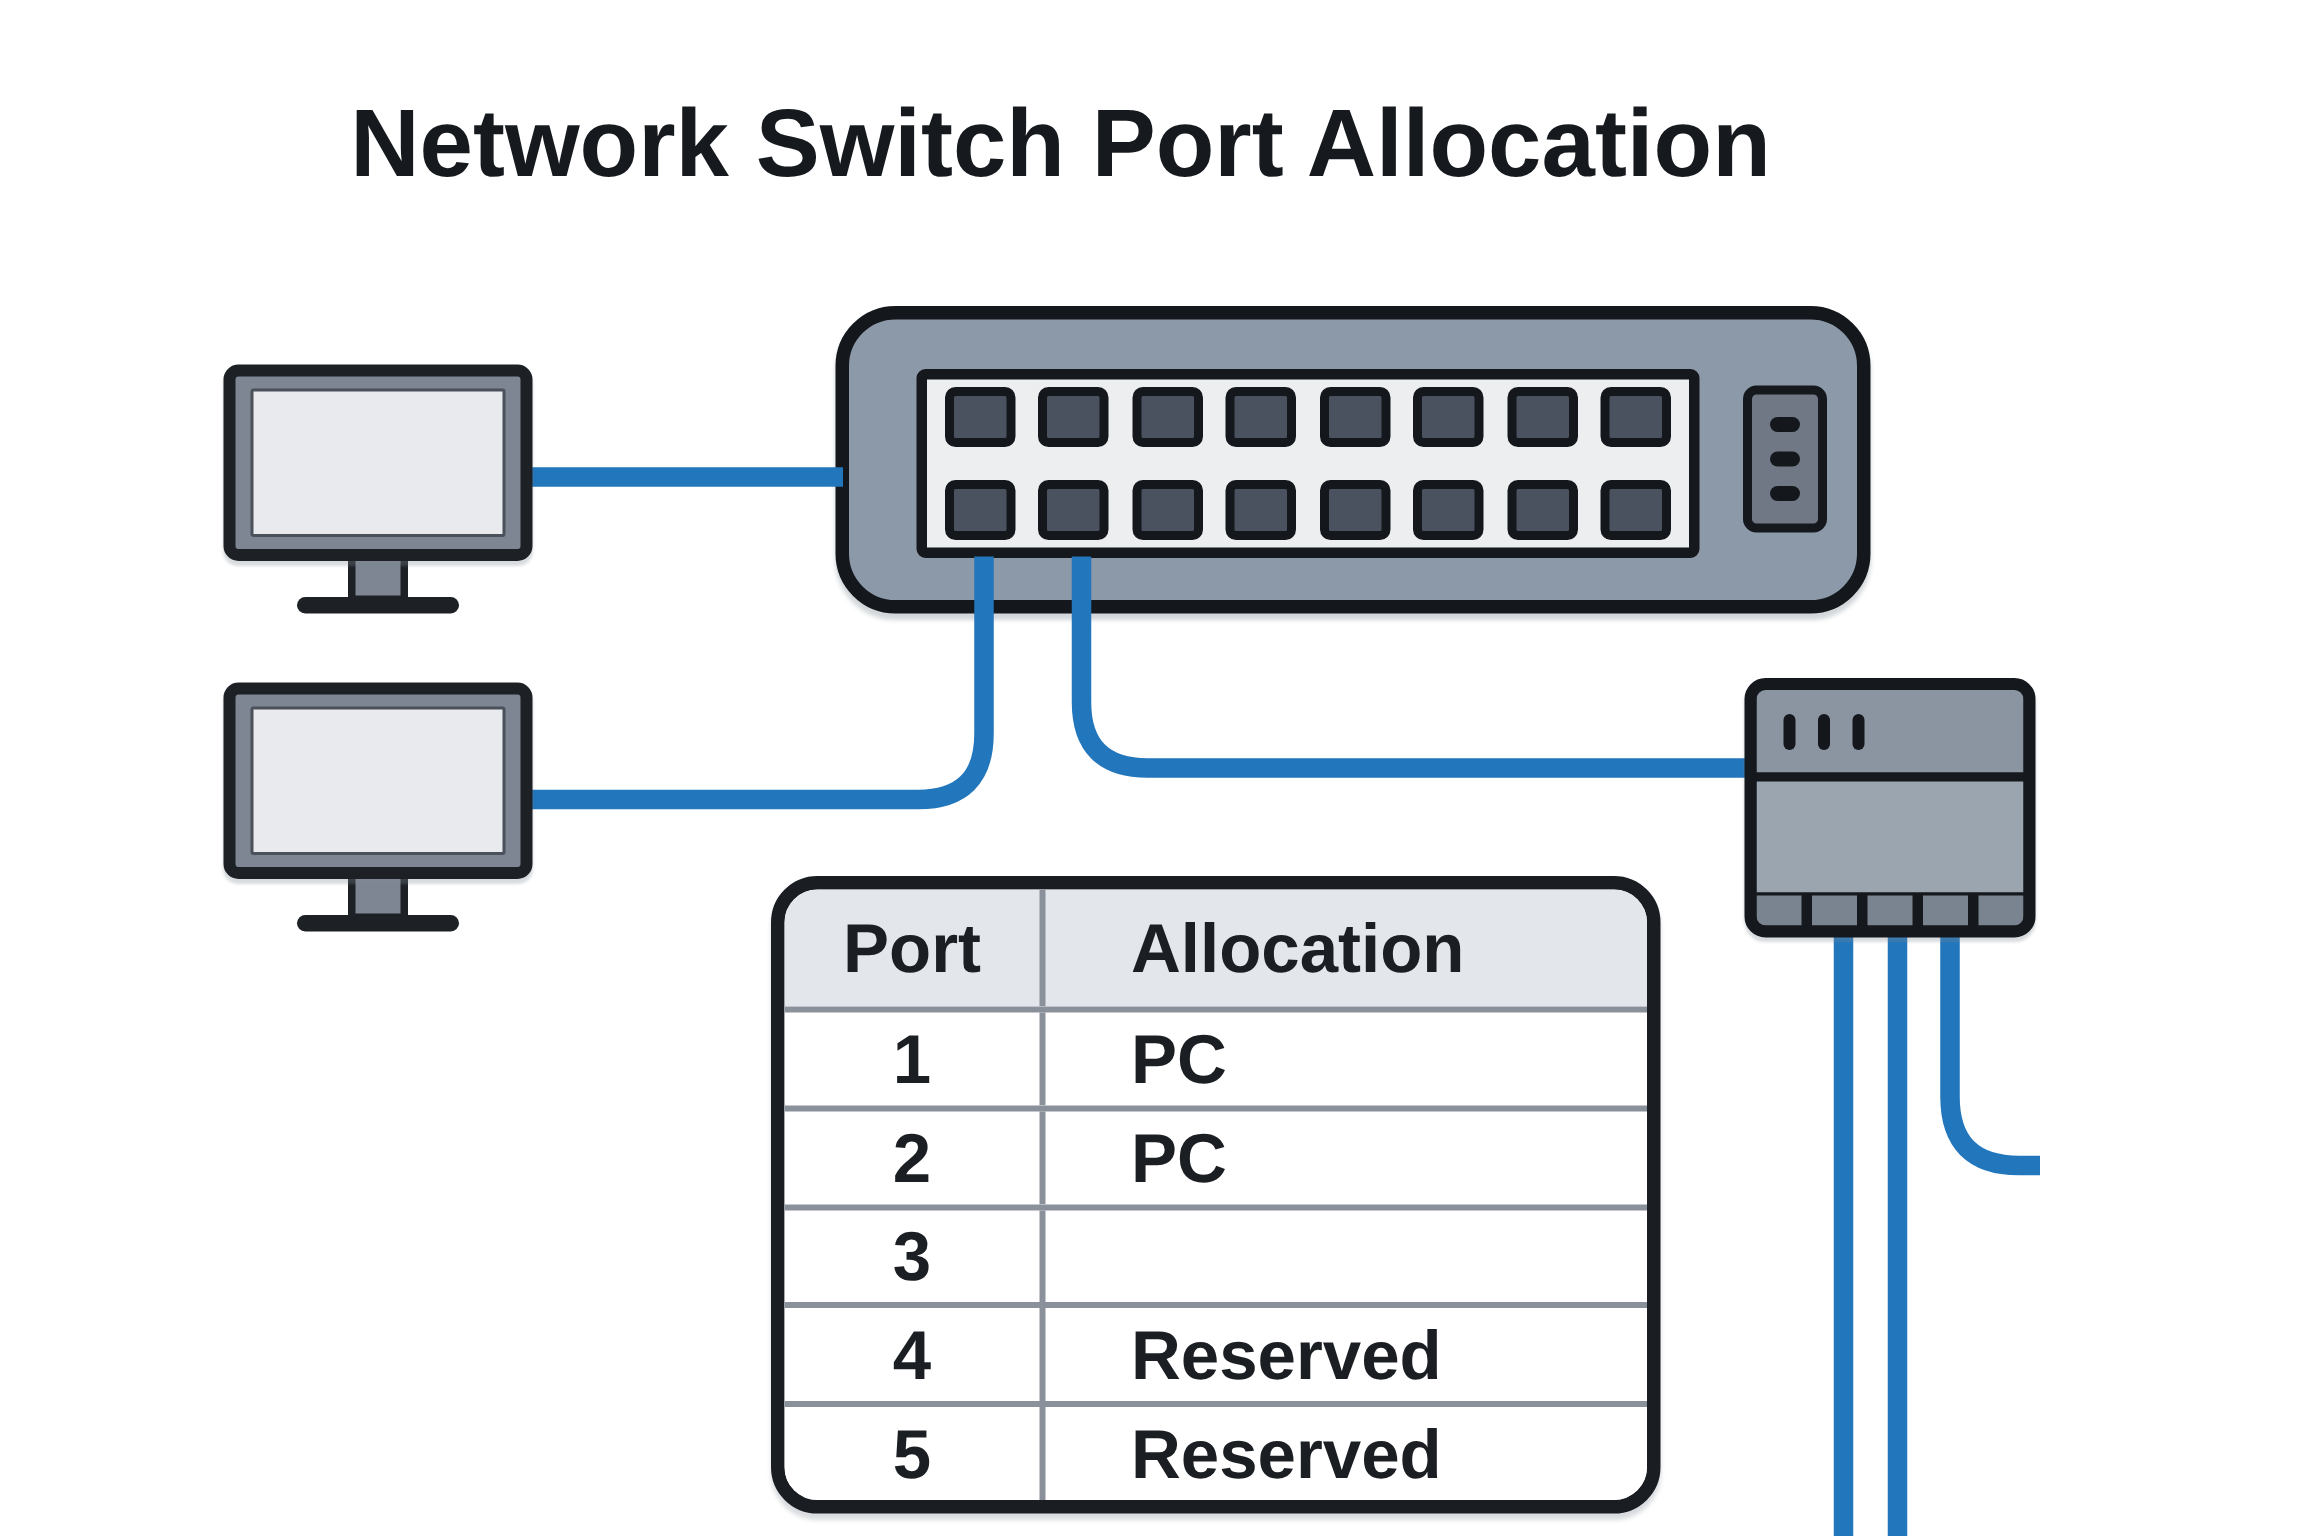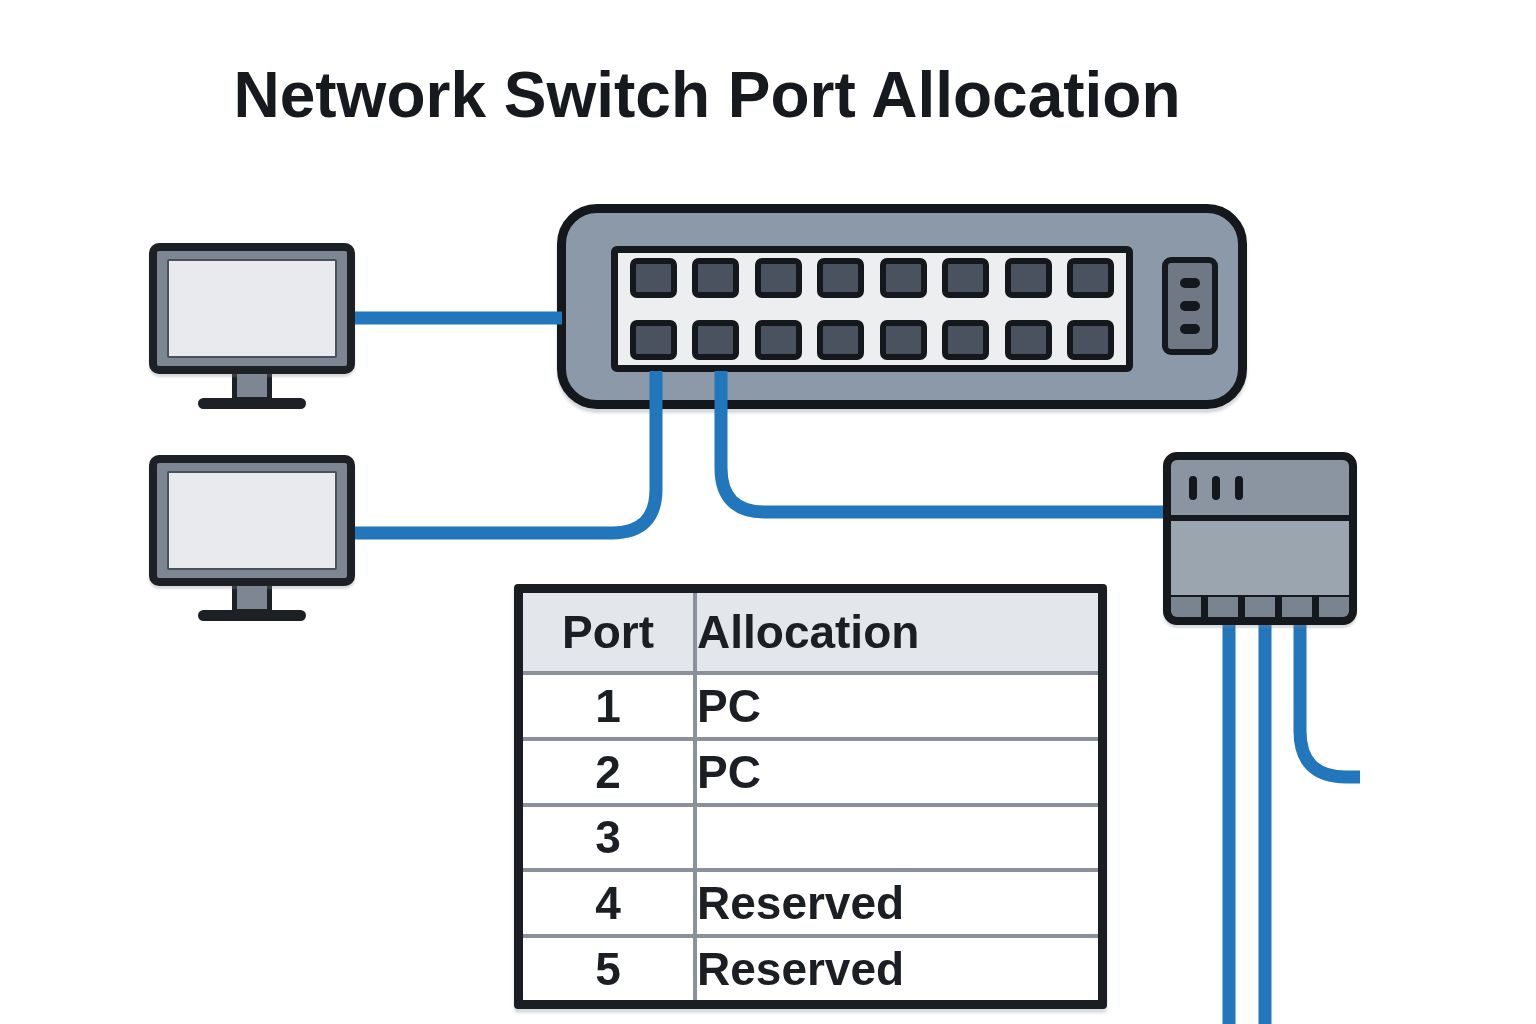--- a/index.html
+++ b/index.html
@@ -71,29 +71,29 @@
   .plc-top { height:55px; background:#8A95A1; display:flex; align-items:center; gap:15px; padding-left:18px; }
   .plc-slot { width:8px; height:24px; background:#14171b; border-radius:4px; }
   .plc-divider { height:6px; background:#15181d; }
   .plc-mid { flex:1; background:#9AA5B0; }
   .plc-ports { height:22px; background:#15181d; display:flex; gap:7px; padding-top:2px; }
   .plc-port { flex:1; background:#7A8490; }
 
   
   .alloc-table {
     position:absolute; left:514px; top:584px; width:593px; height:425px;
-    background:#ffffff; border:9px solid #1a1d22; border-radius:4px; z-index:3;
+    background:#ffffff; border:9px solid #1a1d22; border-radius:31px; z-index:3;
     display:flex; flex-direction:column; overflow:hidden;
     box-shadow:0 4px 3px rgba(130,140,150,.3);
   }
   .thead { height:78px; background:#E3E6EA; display:flex; flex:none; }
   .trow { flex:1; display:flex; border-top:4px solid #8A919B; background:#ffffff; }
   .cell { font-size:46px; font-weight:800; color:#1b1e23; }
   .cell-port { width:174px; border-right:4px solid #8A919B; display:flex; align-items:center; justify-content:center; flex:none; }
-  .cell-alloc { flex:1; display:flex; align-items:center; }
+  .cell-alloc { flex:1; display:flex; align-items:center; padding-left:57px; }
 </style>
 </head>
 <body>
 
 <div class="stage">
 
   <h1 class="title">Network Switch Port Allocation</h1>
 
   <svg class="cables">
     <path class="cable" d="M352 318 H562" stroke="#2176BC"></path>

